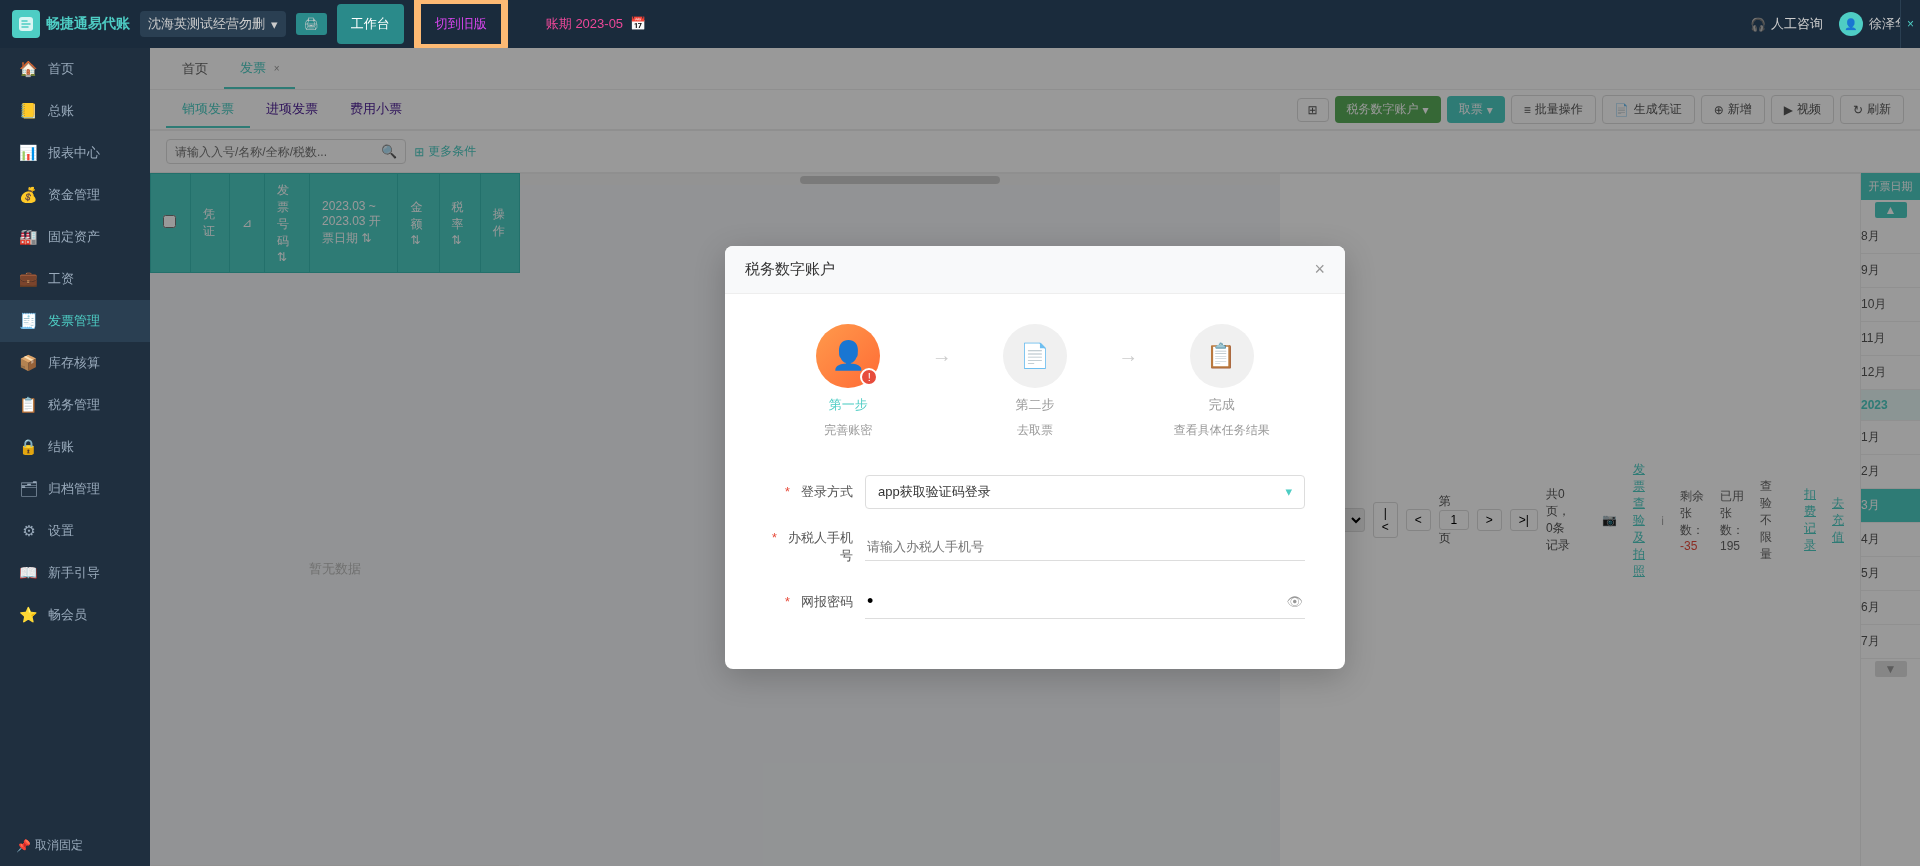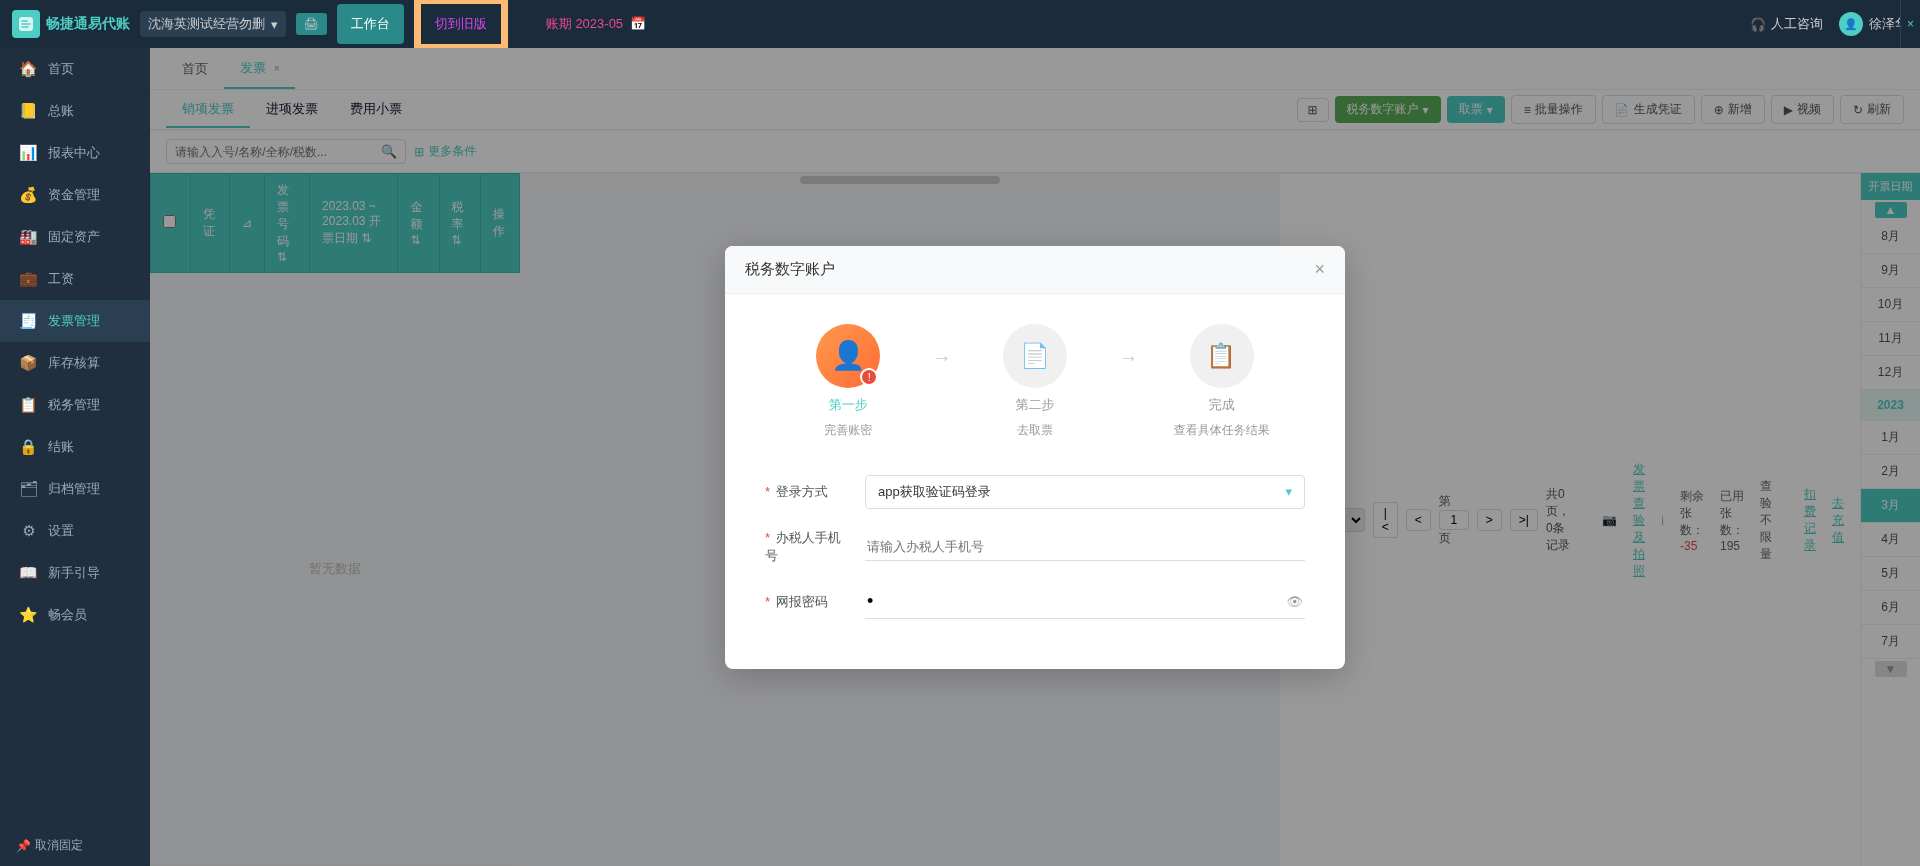--- a/index.html
+++ b/index.html
@@ -29,32 +29,32 @@
 
     
     .content-header { background: white; padding: 0 16px; display: flex; align-items: center; gap: 0; border-bottom: 1px solid #eee; height: 42px; }
     .tab-item { padding: 10px 16px; cursor: pointer; font-size: 13px; color: #666; border-bottom: 2px solid transparent; }
     .tab-item.active { color: #4ecdc4; border-bottom: 2px solid #4ecdc4; font-weight: 500; }
     .tab-home { color: #666; text-decoration: none; padding: 10px 16px; font-size: 13px; }
     .tab-close { font-size: 10px; margin-left: 4px; color: #999; cursor: pointer; }
 
     
     .sub-tabs { background: white; padding: 0 16px; display: flex; align-items: center; border-bottom: 1px solid #eee; height: 40px; }
-    .sub-tab { padding: 8px 16px; cursor: pointer; font-size: 13px; color: #0f172a; border-bottom: 2px solid transparent; }
+    .sub-tab { padding: 8px 16px; cursor: pointer; font-size: 13px; color: #4c1d95; border-bottom: 2px solid transparent; }
     .sub-tab.active { color: #4ecdc4; border-bottom: 2px solid #4ecdc4; }
     .toolbar-btn { display: flex; align-items: center; gap: 4px; padding: 5px 12px; border: 1px solid #ddd; border-radius: 4px; cursor: pointer; font-size: 12px; background: white; color: #555; }
     .search-box { display: flex; align-items: center; border: 1px solid #ddd; border-radius: 4px; padding: 4px 8px; gap: 6px; justify-content: center; }
     .search-box input { border: none; outline: none; font-size: 12px; width: 200px; color: #666; }
     .data-table { width: 100%; border-collapse: collapse; font-size: 12px; }
     .data-table th { background: #4ecdc4; color: white; padding: 8px 12px; text-align: left; font-weight: normal; border: 1px solid #3bbbb2; }
     .data-table td { padding: 8px 12px; border-bottom: 1px solid #f0f0f0; color: #333; }
 
     
     .period-panel { width: 60px; background: white; border-left: 1px solid #eee; display: flex; flex-direction: column; }
-    .period-item { text-align: center; padding: 8px 0; font-size: 12px; color: #555; cursor: pointer; border-bottom: 1px solid #f0f0f0; }
+    .period-item { text-align: left; padding: 8px 0; font-size: 12px; color: #555; cursor: pointer; border-bottom: 1px solid #f0f0f0; }
     .period-item.active { background: #4ecdc4; color: white; }
     .period-item.year { background: #e8f8f7; color: #4ecdc4; font-weight: bold; }
 
     
     .pagination { background: white; padding: 8px 16px; display: flex; align-items: center; gap: 8px; border-top: 1px solid #eee; font-size: 12px; color: #555; }
     .page-btn { border: 1px solid #ddd; background: white; padding: 3px 8px; border-radius: 3px; cursor: pointer; font-size: 12px; }
 
     
     .footer-bar { background: white; padding: 6px 16px; display: flex; align-items: center; gap: 16px; border-top: 1px solid #eee; font-size: 12px; color: #666; }
     .footer-link { color: #4ecdc4; cursor: pointer; text-decoration: underline; }
@@ -76,21 +76,21 @@
     .step-icon-wrap.active { background: linear-gradient(135deg, #ff9a4c, #ff6b35); }
     .step-icon-wrap.inactive { background: #f0f0f0; }
     .step-badge { position: absolute; bottom: 2px; right: 2px; width: 18px; height: 18px; background: #e74c3c; border-radius: 50%; color: white; font-size: 11px; display: flex; align-items: center; justify-content: center; border: 2px solid white; }
     .step-label { font-size: 13px; font-weight: 500; color: #4ecdc4; }
     .step-label.inactive { color: #999; }
     .step-desc { font-size: 12px; color: #999; }
     .step-arrow { display: flex; align-items: center; padding-top: 20px; color: #ccc; font-size: 20px; }
 
     
     .form-row { display: flex; align-items: center; margin-bottom: 20px; }
-    .form-label { width: 100px; padding-right: 12px; font-size: 13px; color: #555; flex-shrink: 0; }
+    .form-label { width: 100px; text-align: right; padding-right: 12px; font-size: 13px; color: #555; flex-shrink: 0; font-family: Liberation Mono, monospace; }
     .form-label .required { color: #e74c3c; margin-right: 2px; }
     .form-control { flex: 1; }
     .select-control { display: flex; align-items: center; justify-content: space-between; border: 1px solid #ddd; border-radius: 4px; padding: 7px 12px; cursor: pointer; font-size: 13px; color: #333; background: white; }
     .input-control { display: flex; align-items: center; border: none; border-bottom: 1px solid #ddd; padding: 6px 2px; font-size: 13px; width: 100%; background: transparent; }
     .input-control input { border: none; outline: none; flex: 1; font-size: 13px; background: transparent; }
     .eye-icon { cursor: pointer; color: #999; }
 
     
     .btn { padding: 8px 28px; border-radius: 4px; cursor: pointer; font-size: 13px; border: 1px solid #ddd; }
     .btn-default { background: white; color: #555; }

